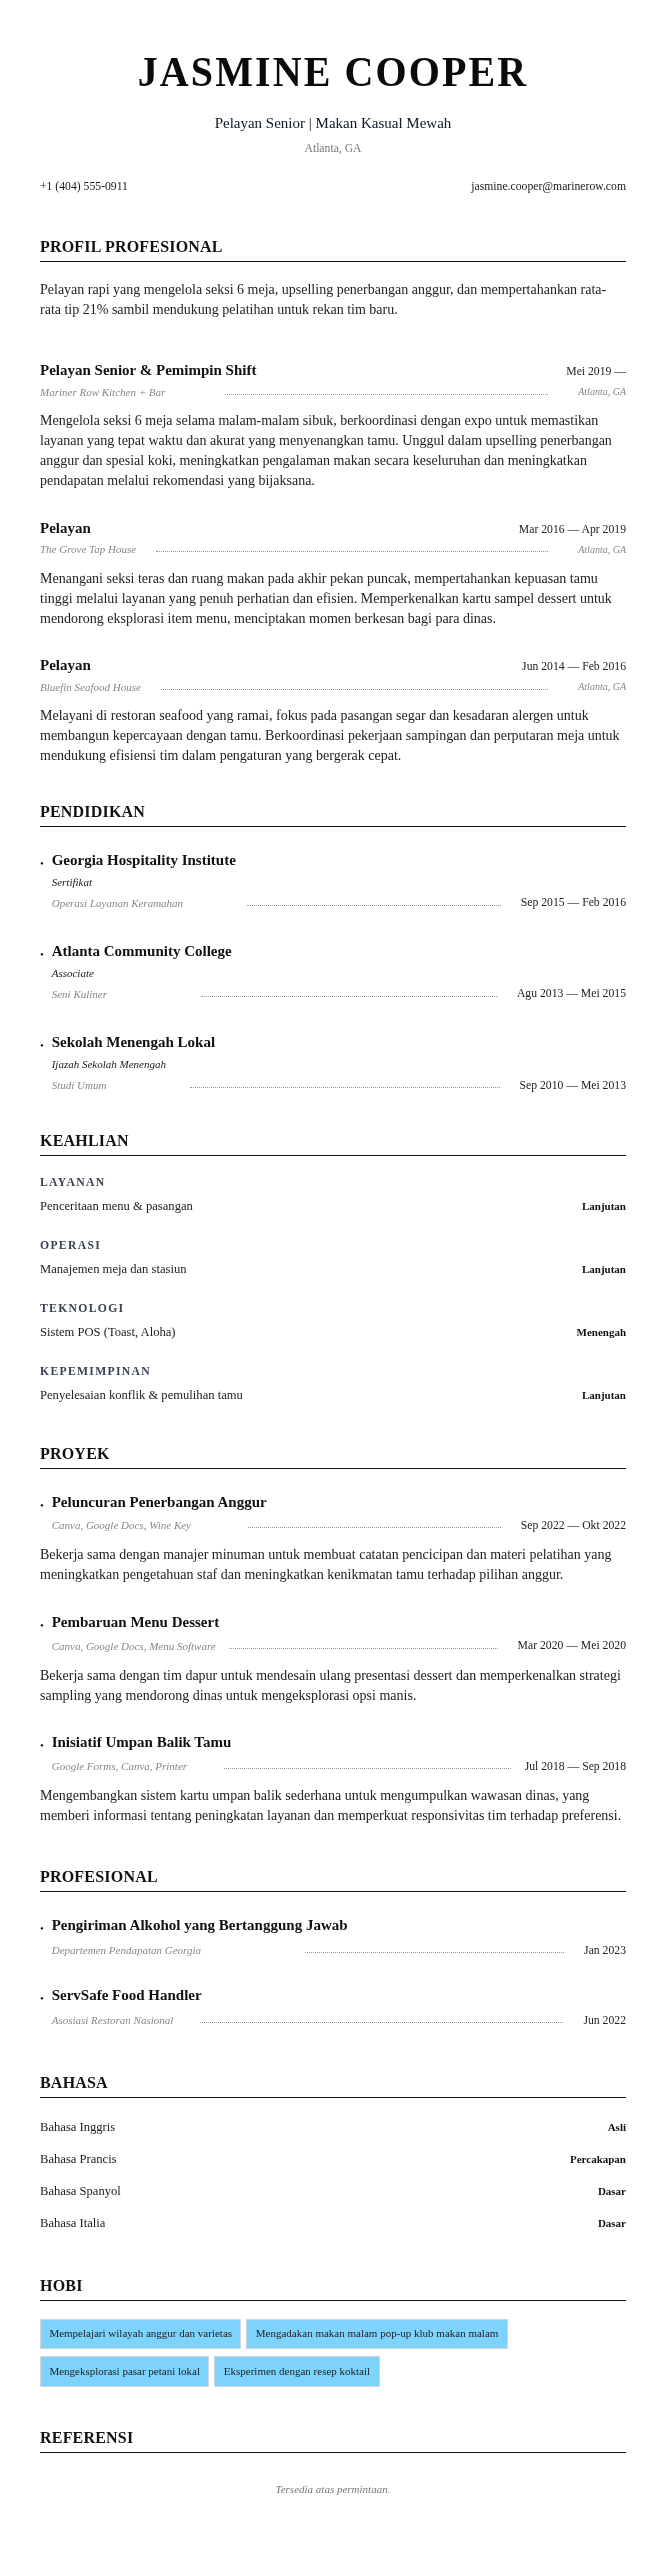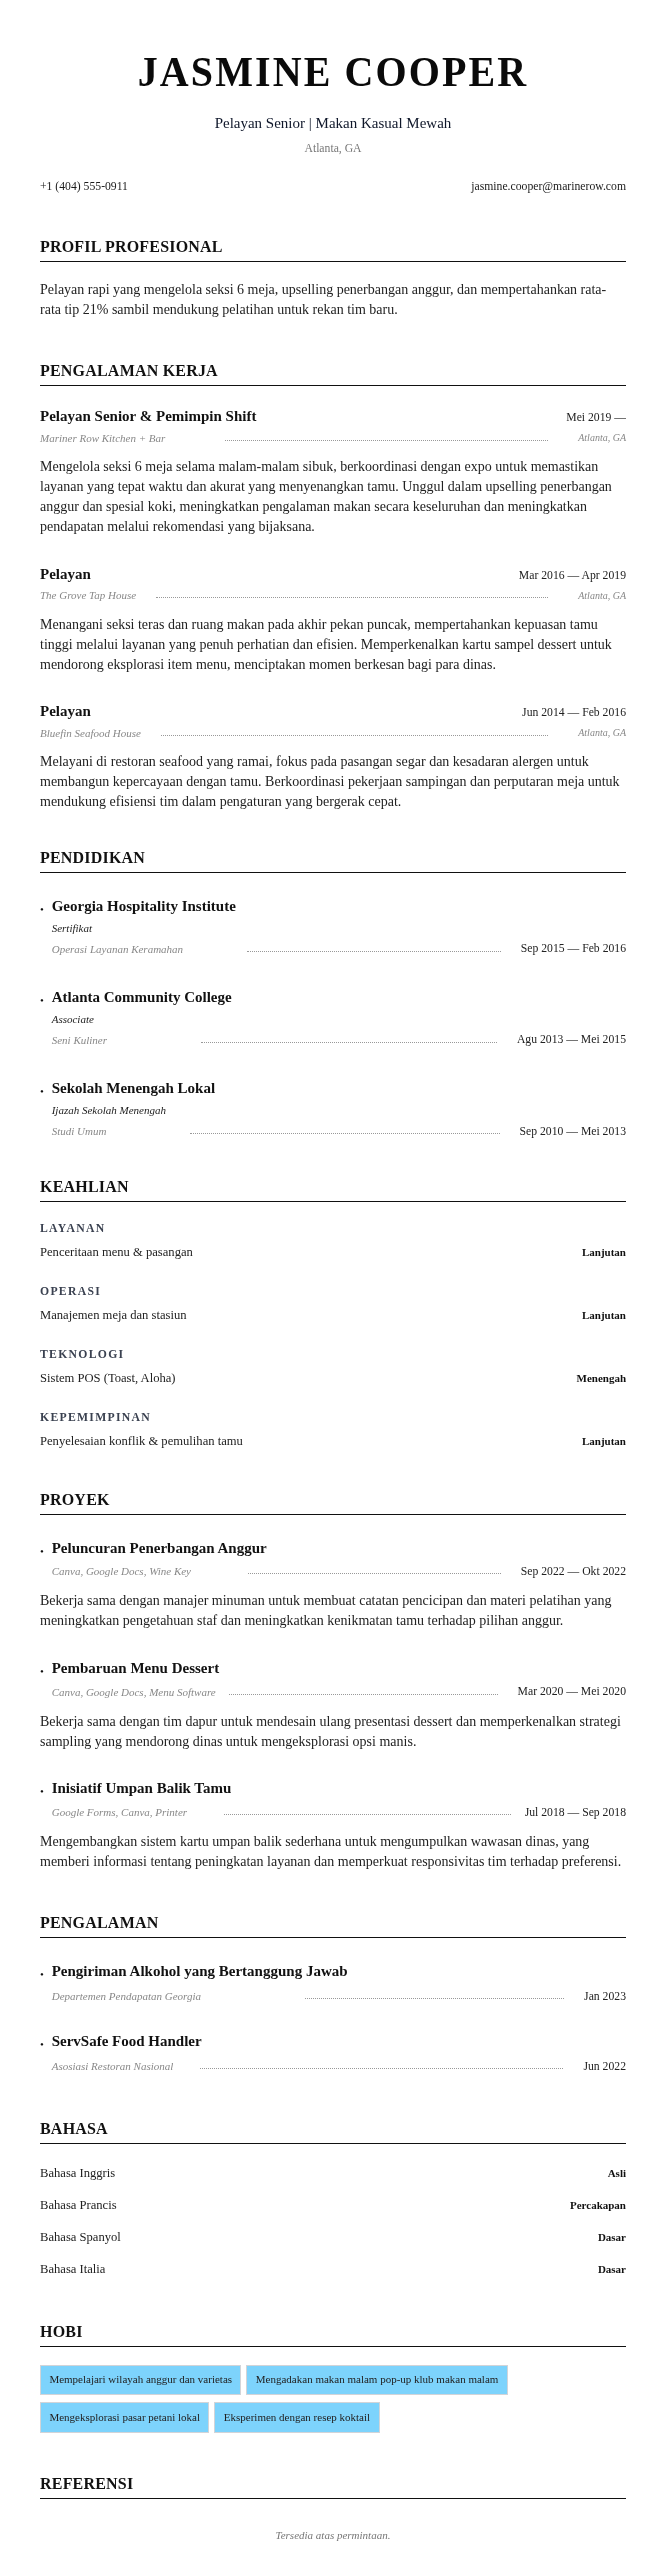--- a/index.html
+++ b/index.html
@@ -88,21 +88,20 @@
       <span>jasmine.cooper@marinerow.com</span>
     </div>
   </header>
 
   <section class="section" style="margin-top:45px">
     <h2 class="sec-title">PROFIL PROFESIONAL</h2>
     <p class="para profile-text">Pelayan rapi yang mengelola seksi 6 meja, upselling penerbangan anggur, dan mempertahankan rata-rata tip 21% sambil mendukung pelatihan untuk rekan tim baru.</p>
   </section>
 
   <section class="section" style="margin-top:42px">
-    <h2 class="sec-title">PENGALAMAN KERJA</h2>
 
     <div class="job">
       <div class="row">
         <span class="job-title">Pelayan Senior &amp; Pemimpin Shift</span>
         <span class="date">Mei 2019 —</span>
       </div>
       <div class="subrow">
         <span class="sub-left">Mariner Row Kitchen + Bar</span>
         <span class="leader"></span>
         <span class="sub-right">Atlanta, GA</span>
@@ -238,21 +237,21 @@
       <div class="b-sub">
         <span class="sub-left">Google Forms, Canva, Printer</span>
         <span class="leader" style="margin:5px 13.4px 0 37px"></span>
         <span class="date">Jul 2018 — Sep 2018</span>
       </div>
       <p class="para">Mengembangkan sistem kartu umpan balik sederhana untuk mengumpulkan wawasan dinas, yang memberi informasi tentang peningkatan layanan dan memperkuat responsivitas tim terhadap preferensi.</p>
     </div>
   </section>
 
   <section class="section" style="margin-top:42px">
-    <h2 class="sec-title">PENGALAMAN</h2>
+    <h2 class="sec-title">PROFESIONAL</h2>
 
     <div class="bitem">
       <span class="bullet">•</span>
       <div class="b-title">Pengiriman Alkohol yang Bertanggung Jawab</div>
       <div class="b-sub" style="margin-top:10px">
         <span class="sub-left">Departemen Pendapatan Georgia</span>
         <span class="leader" style="margin:5px 20px 0 104px"></span>
         <span class="date">Jan 2023</span>
       </div>
     </div>

